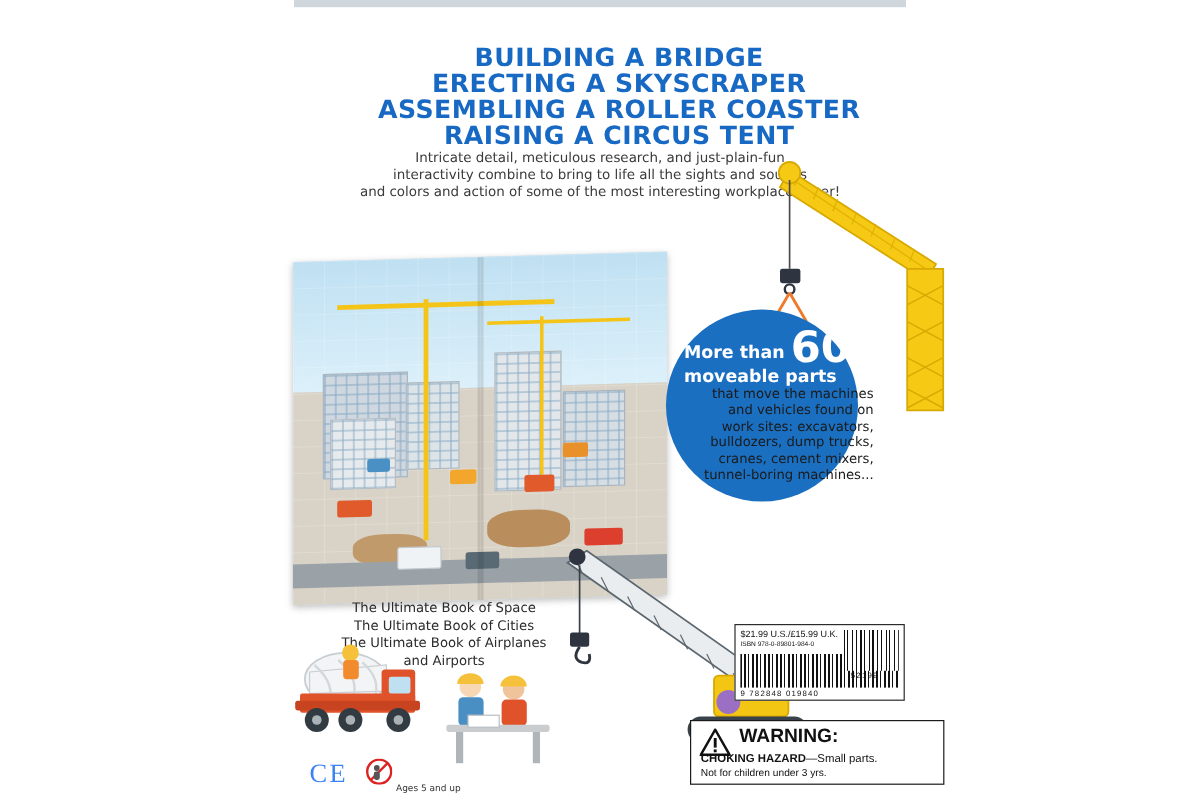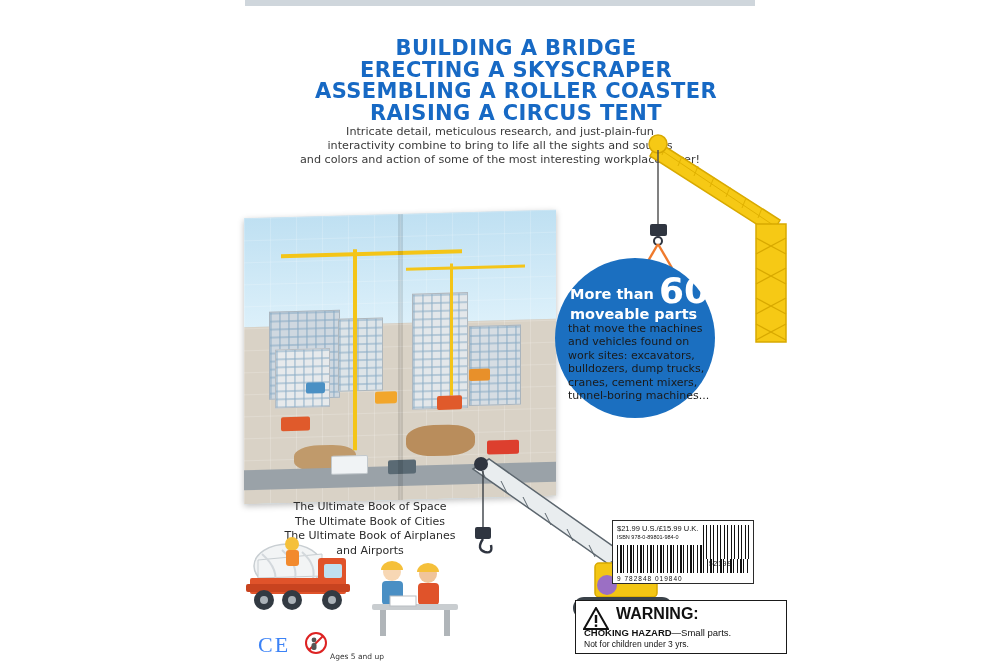--- a/index.html
+++ b/index.html
@@ -144,20 +144,21 @@
     line-height: 30px;
     vertical-align: -4px;
   }
   .burst-sub {
     position: absolute;
     left: 568px; top: 322px;
     width: 160px;
     color: #1a1a1a;
     font-size: 11px;
     line-height: 13.4px;
+    text-align: right;
   }
 
   
   .series {
     position: absolute;
     left: 255px; top: 500px;
     width: 230px;
     text-align: center;
     color: #2b2b2b;
     font-size: 11px;

